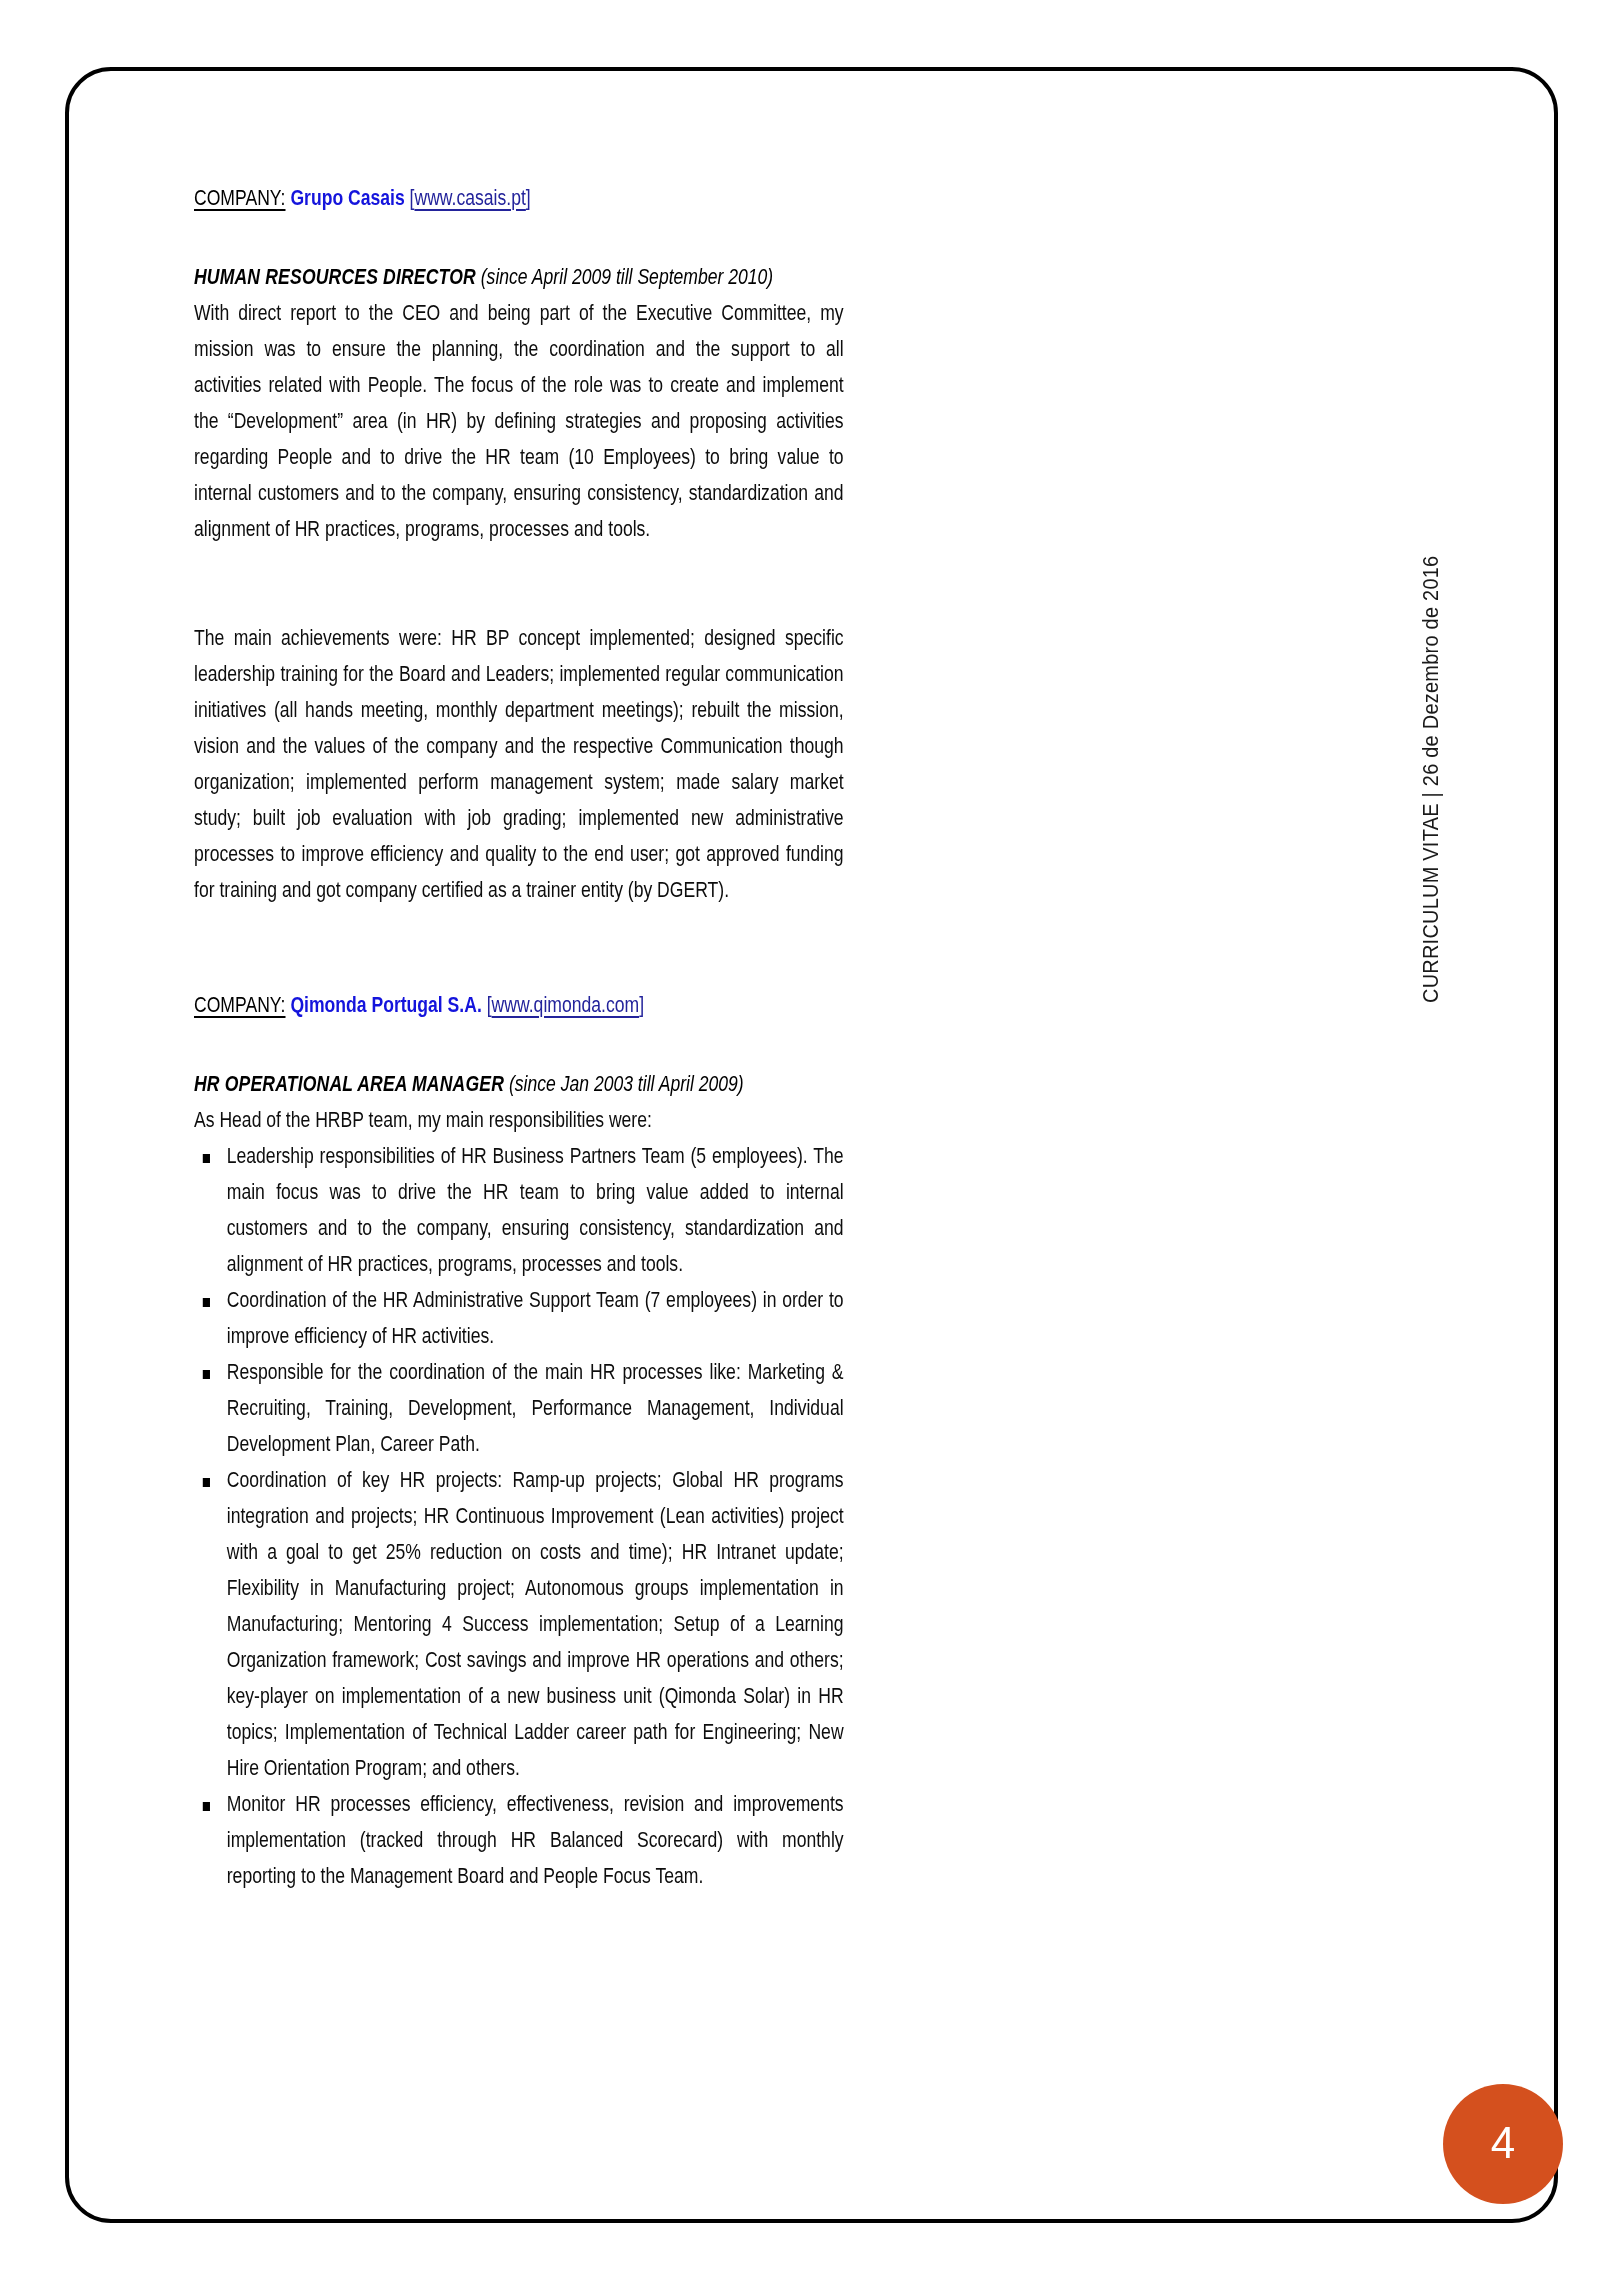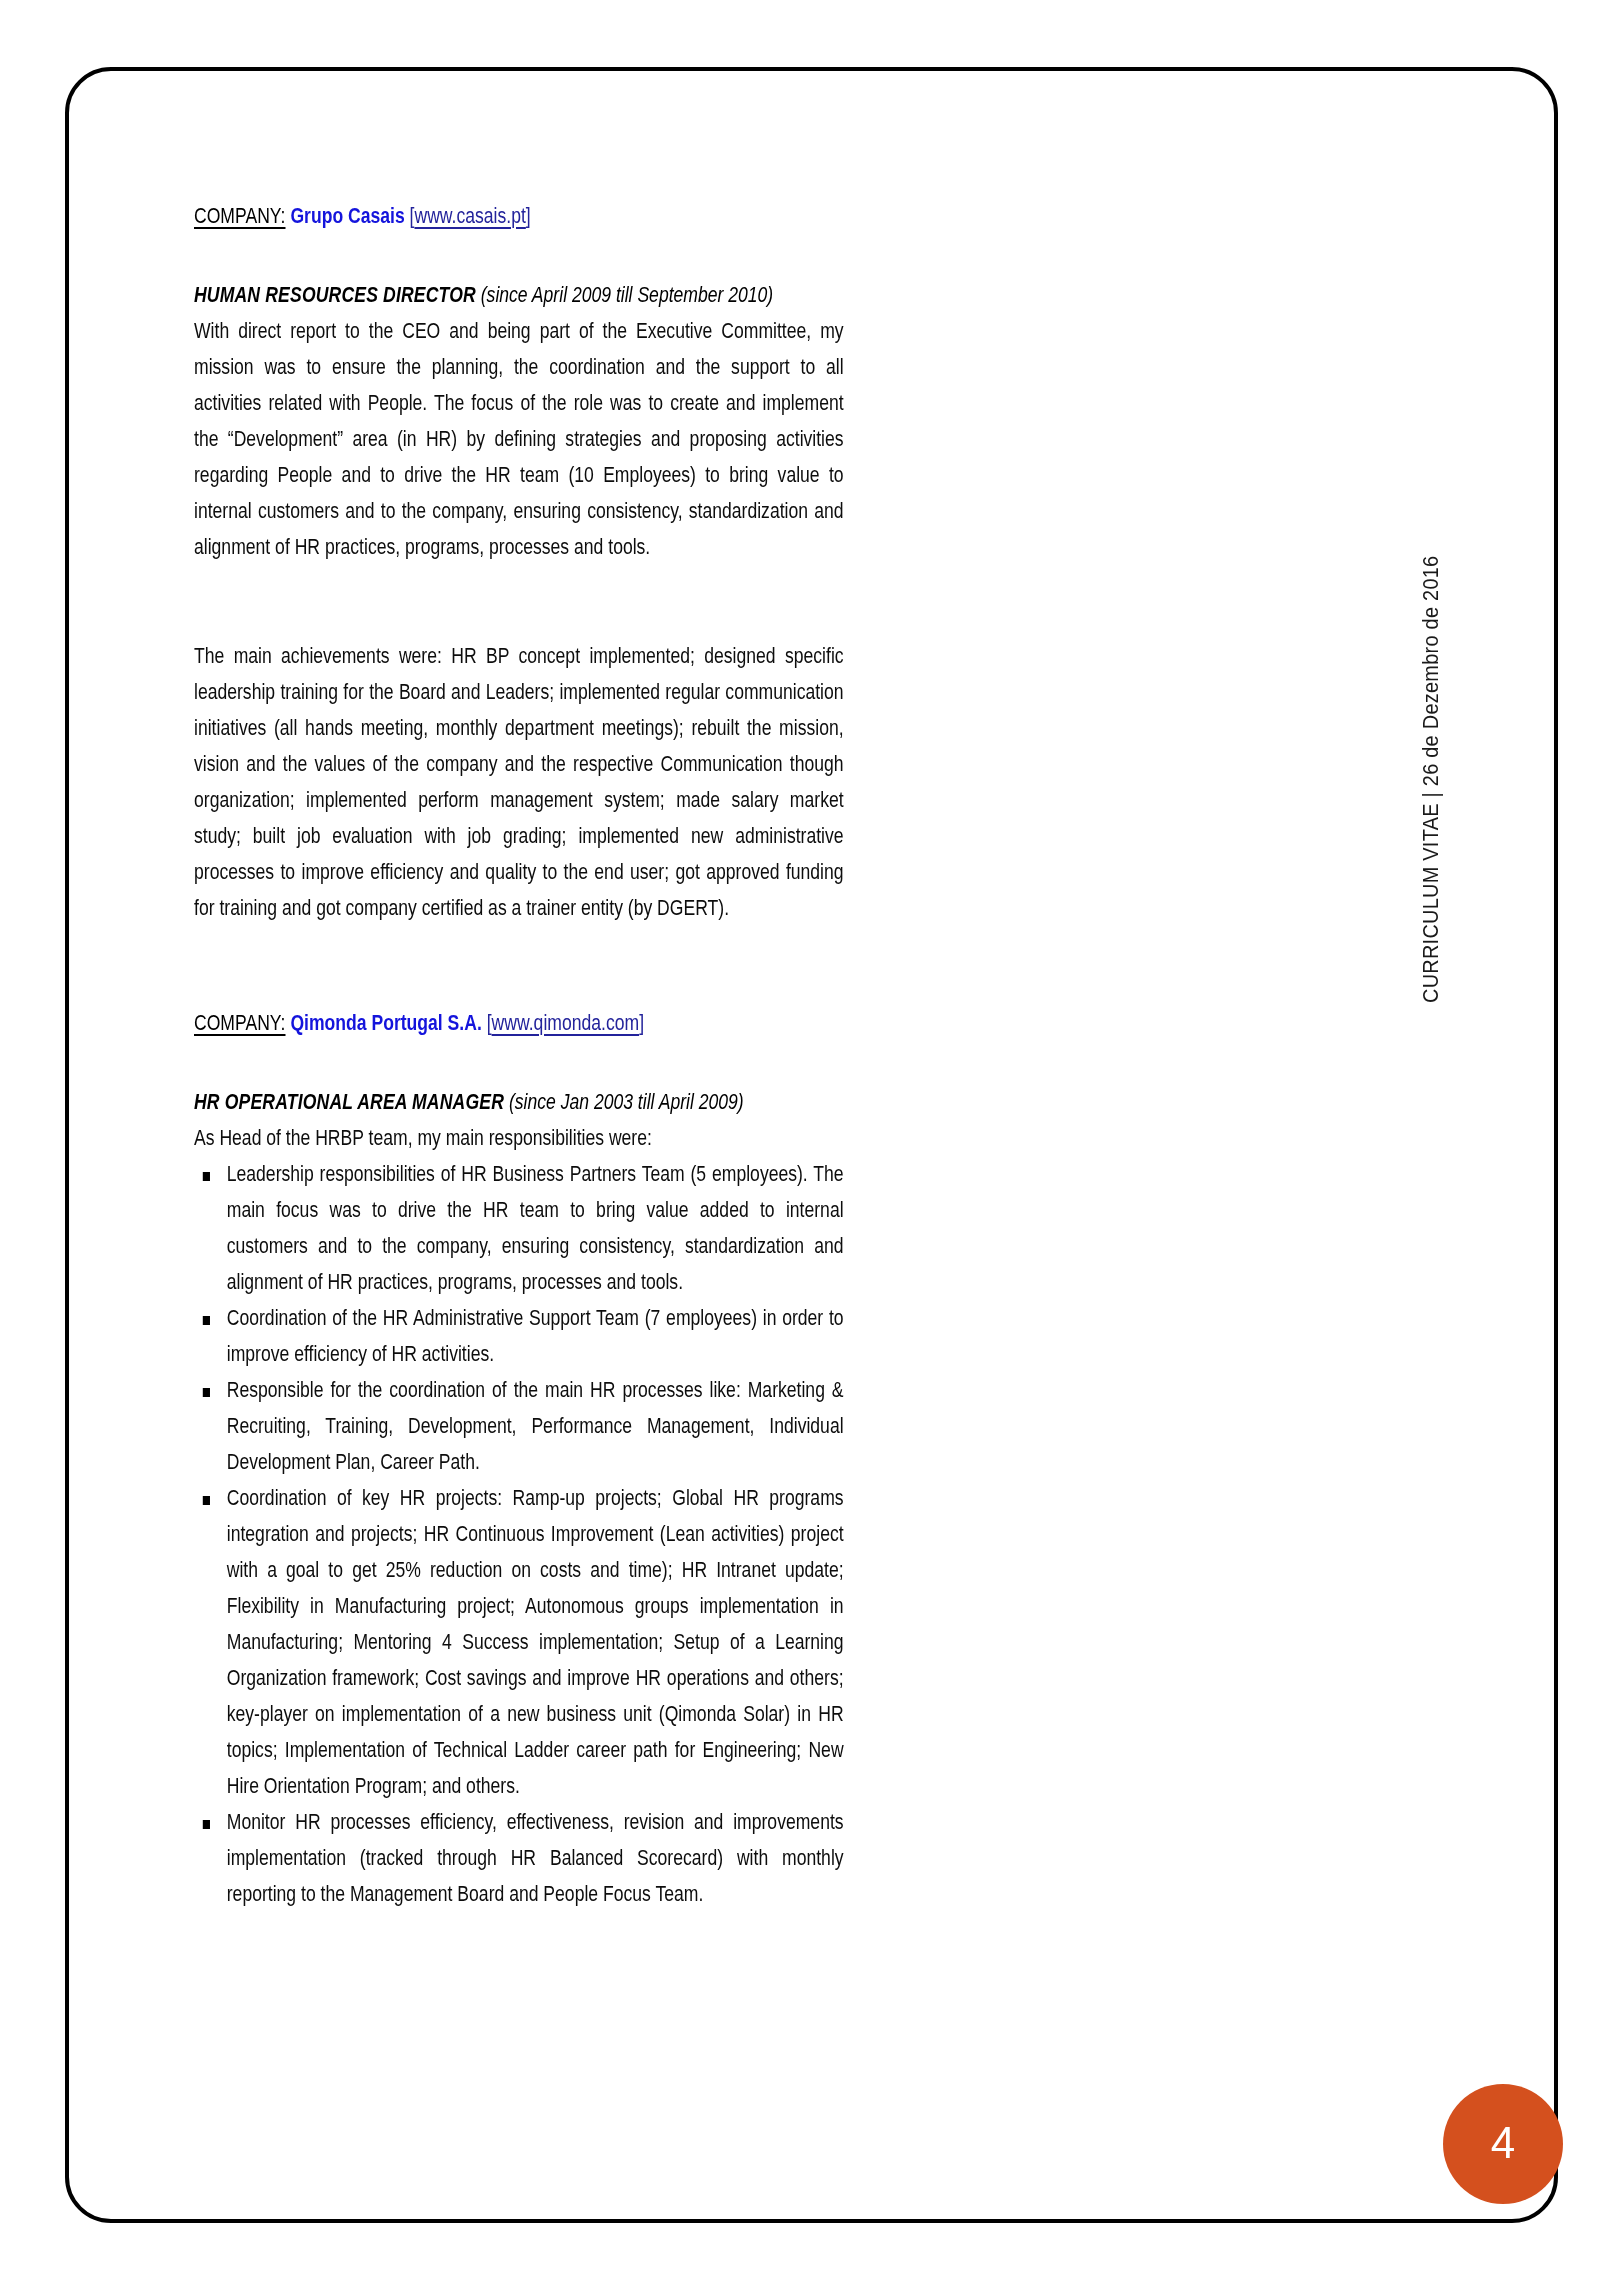--- a/index.html
+++ b/index.html
@@ -25,21 +25,21 @@
     border: 4px solid #000000;
     border-radius: 46px;
     box-sizing: border-box;
     background: #ffffff;
   }
 
   
   .content {
     position: absolute;
     left: 194px;
-    top: 198px;
+    top: 180px;
     width: 650px;
     font-size: 22px;
     line-height: 36px;
     color: #0d0d0d;
     transform: scaleX(1.0);
     transform-origin: left top;
   }
 
   
   .narrow {

